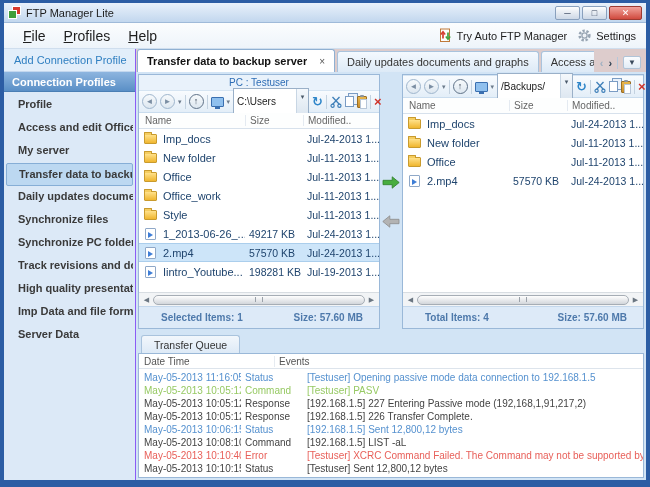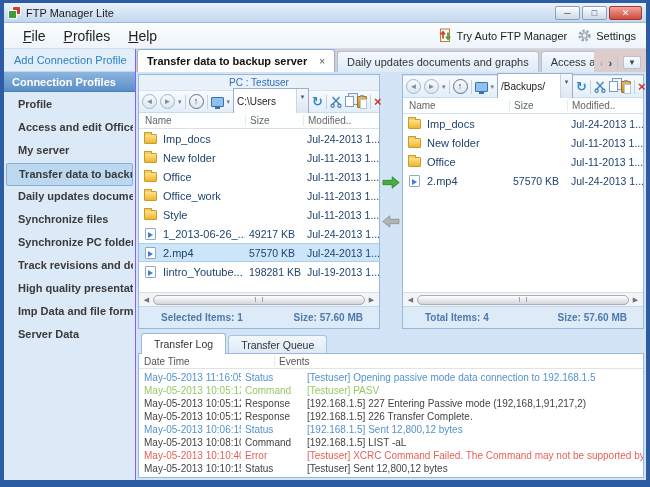--- a/index.html
+++ b/index.html
@@ -400,21 +400,20 @@
           </div>
           <div class="fstatus">
             <span>Total Items: 4</span>
             <span>Size: 57.60 MB</span>
           </div>
         </div>
       </div>
 
       <div class="logarea">
         <div class="logtabs" id="logtabs">
-            <div class="ltab active">Transfer Log</div>
             <div class="ltab">Transfer Queue</div>
           </div>
         <div class="logtable">
           <div class="loghead">
             <span class="lh-time">Date Time</span>
             <span class="lh-event">Events</span>
           </div>
           <div class="logrows" id="logrows">
               <div class="lrow lg-blue">
                 <span class="lc-time">May-05-2013 11:16:05</span>

